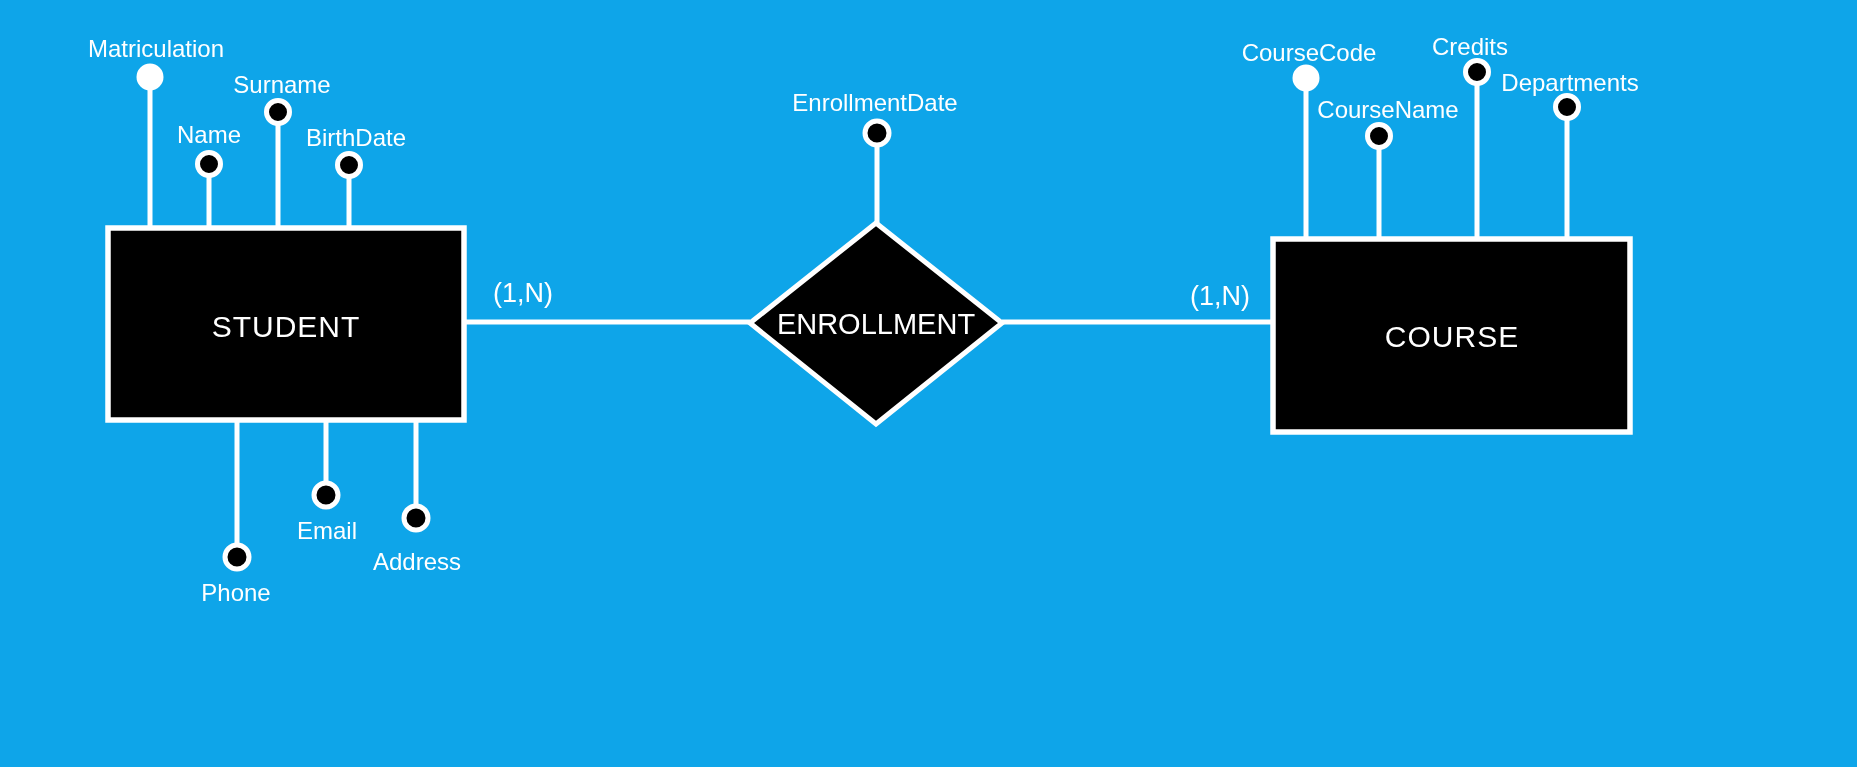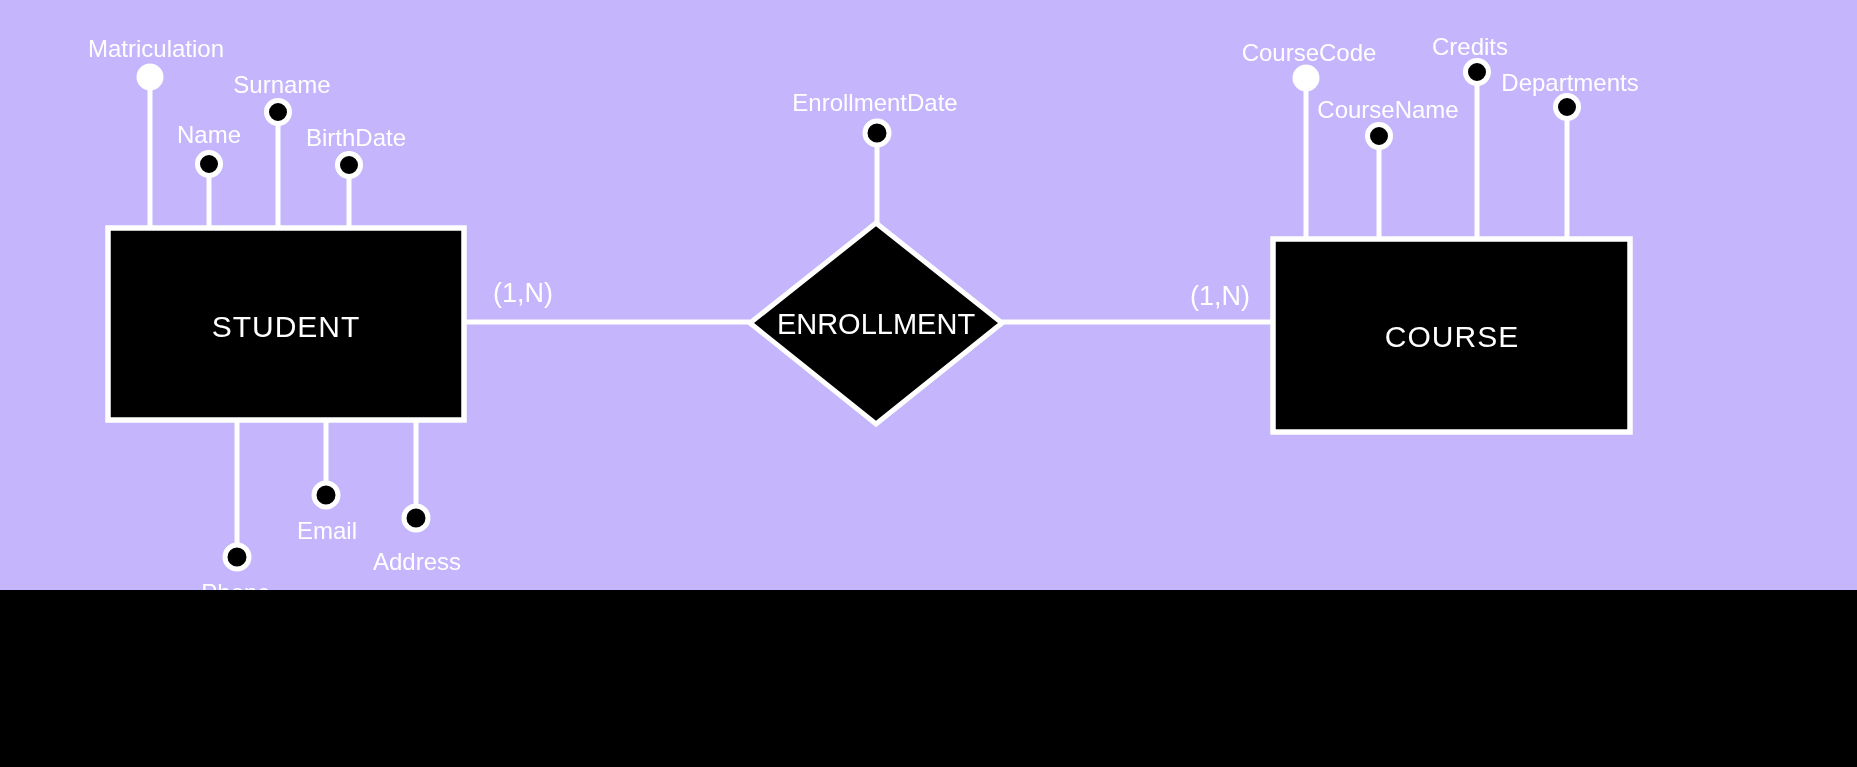--- a/index.html
+++ b/index.html
@@ -3,22 +3,22 @@
 <meta charset="utf-8">
 <style>
   html, body {
     margin: 0;
     padding: 0;
     background: #000000;
   }
   #canvas {
     position: relative;
     width: 1857px;
-    height: 590px;
-    background: #c4b5fd;
+    height: 767px;
+    background: #0ea5e9;
     overflow: hidden;
   }
   svg {
     display: block;
   }
   svg text {
     fill: #ffffff;
     font-family: "Liberation Sans", sans-serif;
   }
   .attr-label   { font-size: 24px; }

